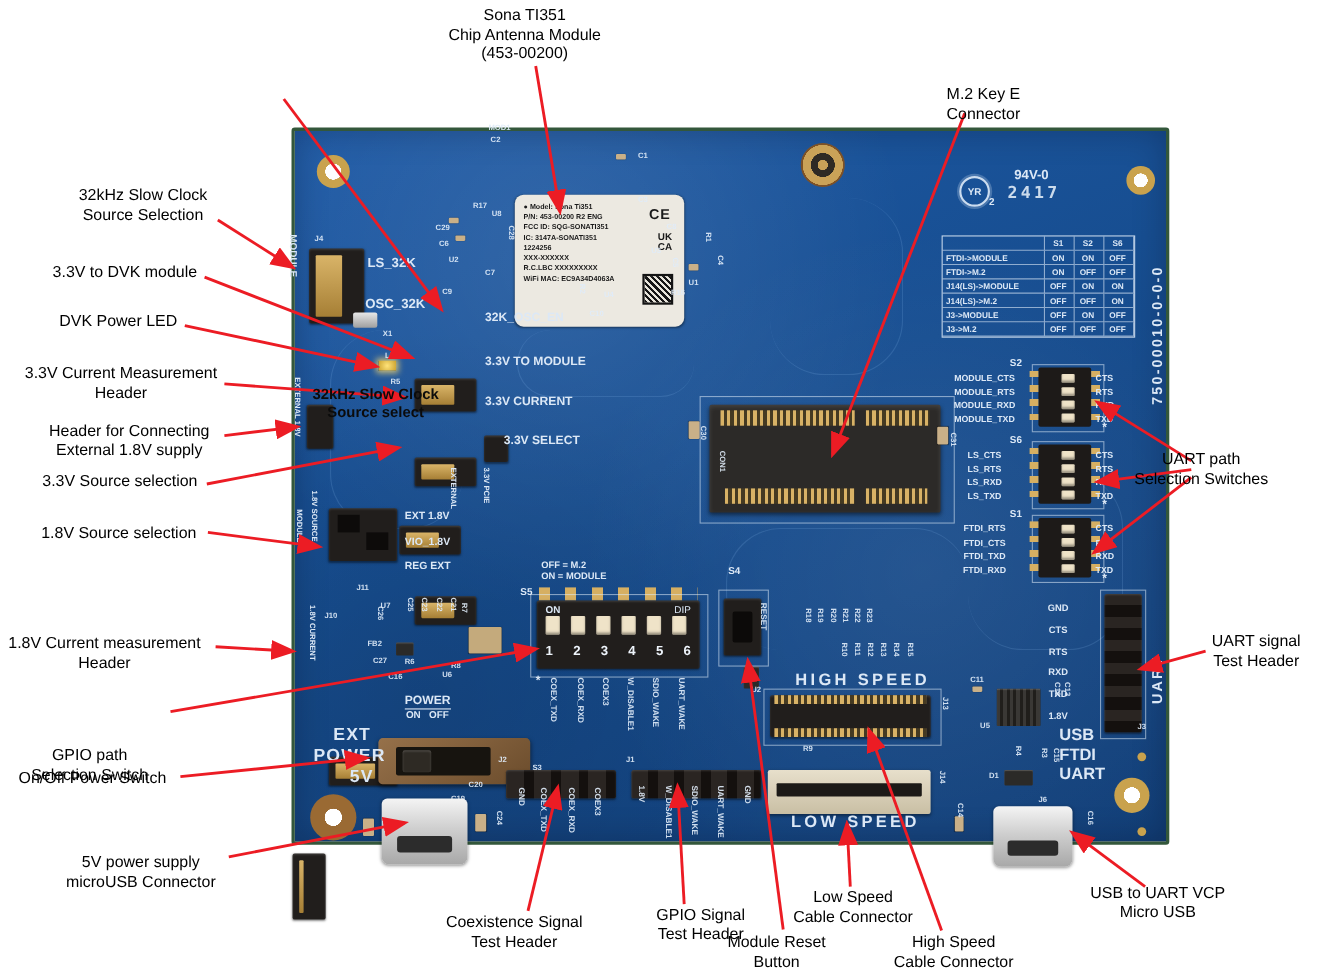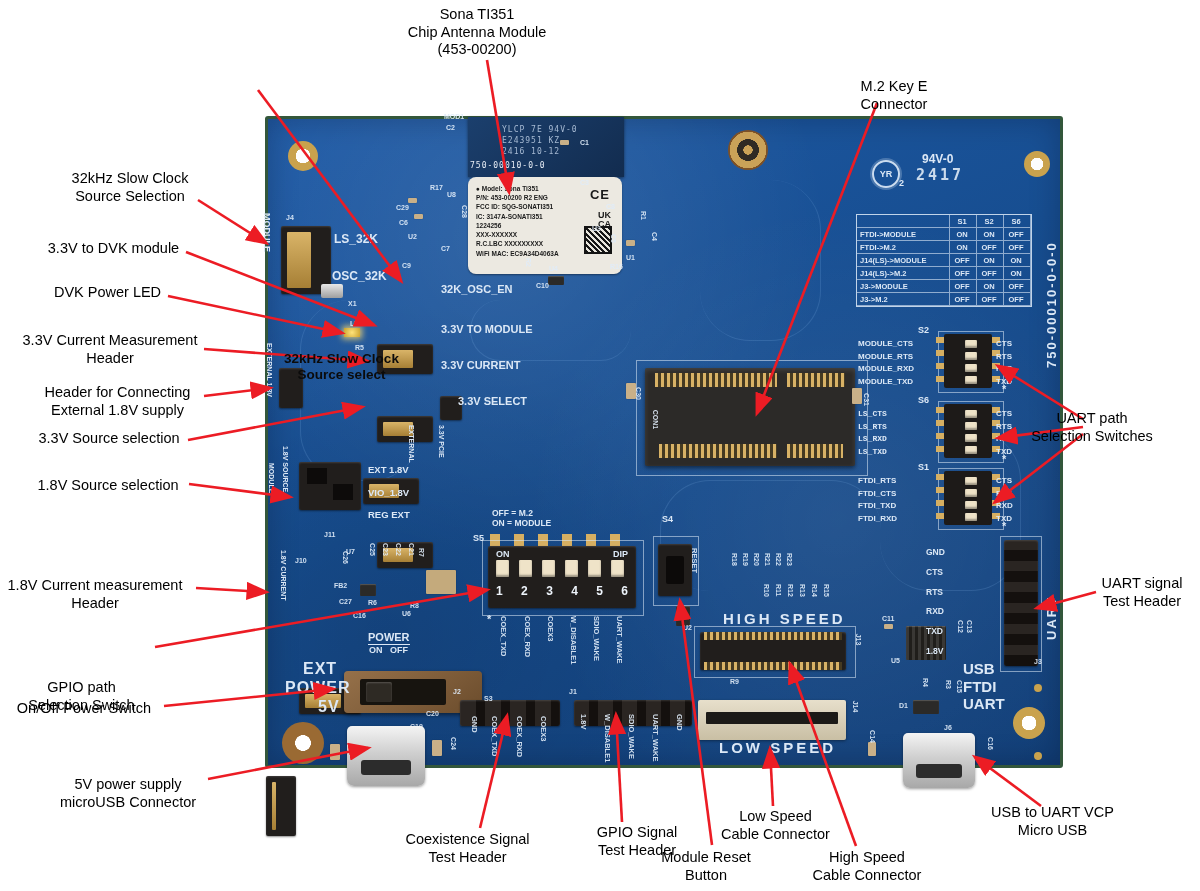--- a/index.html
+++ b/index.html
@@ -42,34 +42,34 @@
       background:#2c2c2c;border-radius:3px;}
   .dipbody{position:absolute;width:48px;height:54px;background:#1d1a18;border-radius:2px;z-index:5;}
   .dipbody::before,.dipbody::after{content:"";position:absolute;top:3px;bottom:3px;width:8px;
       background:repeating-linear-gradient(to bottom,#d6af62 0 6px,transparent 6px 13px);}
   .dipbody::before{left:-8px}.dipbody::after{right:-8px}
   .acts{position:absolute;left:21px;top:6px;display:flex;flex-direction:column;gap:4px;}
   .act{width:12px;height:8px;background:#efe3c8;border-radius:1px;box-shadow:inset 0 -2px 2px rgba(0,0,0,.35);}
   .obox{position:absolute;border:1px solid rgba(223,235,248,.55);z-index:5;}
   .dipcol{position:absolute;display:flex;flex-direction:column;line-height:12.6px;
       font-weight:bold;font-size:8px;color:#dce8f6;z-index:6;}
-  .dipcol.l{width:74px;align-items:flex-start;}
+  .dipcol.l{width:74px;align-items:center;}
   
   .tbl{position:absolute;left:856px;top:214px;display:grid;grid-template-columns:93px 27px 27px 27px;
       border:1px solid rgba(223,235,248,.85);font-weight:bold;font-size:7.5px;color:#dce8f6;z-index:6;}
   .tbl .c{border-right:1px solid rgba(223,235,248,.6);border-bottom:1px solid rgba(223,235,248,.6);
       padding:2px 2px 1px 3px;height:9px;line-height:9px;white-space:nowrap;overflow:hidden;}
   .tbl .mid{text-align:center;padding-left:0;}
   .trow{display:contents;}
   
   .shield{position:absolute;left:468px;top:117px;width:156px;height:60px;z-index:4;
       background:linear-gradient(140deg,#1b3f6d,#122c4f);box-shadow:0 1px 3px rgba(0,0,0,.5);}
   .etch{position:absolute;font-family:"DejaVu Sans Mono",monospace;font-size:8px;letter-spacing:1px;
       color:rgba(190,208,230,.85);white-space:nowrap;}
-  .modlabel{position:absolute;left:468px;top:177px;width:154px;height:97px;background:#ece9e1;
+  .modlabel{position:absolute;left:468px;top:177px;width:154px;height:120px;background:#ece9e1;
       border-radius:8px;z-index:5;box-shadow:0 1px 2px rgba(0,0,0,.4);color:#1a1a1a;}
   .modlabel .lines{position:absolute;left:8px;top:7px;font-size:6.5px;line-height:1.42;font-weight:bold;}
   .qr{position:absolute;right:10px;bottom:20px;width:24px;height:24px;border:2px solid #141414;
       background:repeating-linear-gradient(45deg,#161616 0 2px,#e8e5dc 2px 4px);}
   .m2body{position:absolute;left:645px;top:368px;width:210px;height:98px;background:#2c2a28;z-index:4;
       border-radius:2px;box-shadow:inset 0 2px 5px rgba(255,255,255,.12),0 2px 4px rgba(0,0,0,.5);}
   .pins{position:absolute;height:14px;background:repeating-linear-gradient(to right,#d8b266 0 3px,#453a22 3px 6px);}
   .yr{position:absolute;left:872px;top:160px;width:24px;height:24px;border:2px solid rgba(223,235,248,.9);
       border-radius:50%;color:#dce8f6;font-weight:bold;font-size:9px;text-align:center;line-height:24px;
       box-shadow:0 0 0 2px rgba(223,235,248,.25);z-index:6;}
@@ -88,26 +88,20 @@
   <div class="trace" style="left:700px;top:180px;width:120px;height:160px;border-width:0 1px 1px 0;"></div>
 
   <div class="hole" style="left:288px;top:141px;width:30px;height:30px;background:radial-gradient(circle,#fdfdfd 0 34%,#c9a24d 35% 100%);"></div>
   <div class="hole" style="left:728px;top:130px;width:40px;height:40px;background:radial-gradient(circle,#caa258 0 16%,#2f2a24 17% 38%,#caa258 39% 64%,#7d5126 65% 100%);"></div>
   <div class="hole" style="left:1024px;top:151px;width:26px;height:26px;background:radial-gradient(circle,#fdfdfd 0 34%,#c9a24d 35% 100%);"></div>
   <div class="hole" style="left:282px;top:722px;width:42px;height:42px;background:radial-gradient(circle,#ffffff 0 26%,#9a6a33 27% 100%);"></div>
   <div class="hole" style="left:1013px;top:707px;width:32px;height:32px;background:radial-gradient(circle,#ffffff 0 32%,#c9a24d 33% 100%);"></div>
   <div class="hole" style="left:1034px;top:684px;width:8px;height:8px;background:#c9a24d;"></div>
   <div class="hole" style="left:1034px;top:752px;width:8px;height:8px;background:#c9a24d;"></div>
 
-  <div class="shield">
-    <div class="etch" style="left:34px;top:8px;">YLCP 7E 94V-0</div>
-    <div class="etch" style="left:34px;top:19px;">E243951 KZ</div>
-    <div class="etch" style="left:34px;top:30px;">2416 10-12</div>
-    <div class="etch" style="left:2px;top:44px;color:#e8eef6;">750-00010-0-0</div>
-  </div>
   <div class="modlabel">
     <div class="lines">
         <div>● Model: Sona Ti351</div>
         <div>P/N: 453-00200 R2 ENG</div>
         <div>FCC ID: SQG-SONATI351</div>
         <div>IC: 3147A-SONATI351</div>
         <div>1224256</div>
         <div>XXX-XXXXXX</div>
         <div>R.C.LBC XXXXXXXXX</div>
         <div>WiFi MAC: EC9A34D4063A</div>
@@ -191,21 +185,21 @@
   <div class="dipcol" style="left:996px;top:338px;">
       <div>CTS</div>
       <div>RTS</div>
       <div>RXD</div>
       <div>TXD</div>
     </div>
   <div class="silk s11" style="left:1002px;top:383px;">*</div>
 
   <div class="silk s9" style="left:918px;top:395px;">S6</div>
   <div class="obox" style="left:938px;top:401px;width:64px;height:60px;"></div>
-  <div class="dipcol l" style="left:858px;top:408px;font-family:Liberation Mono, monospace;">
+  <div class="dipcol l" style="left:858px;top:408px;">
       <div>LS_CTS</div>
       <div>LS_RTS</div>
       <div>LS_RXD</div>
       <div>LS_TXD</div>
     </div>
   <div class="dipbody" style="left:944px;top:404px;">
     <div class="acts">
         <div class="act"></div>
         <div class="act"></div>
         <div class="act"></div>
@@ -259,21 +253,21 @@
 
   <div class="silk s15" style="left:963px;top:660px;line-height:17.5px;white-space:pre-line;"><div>USB</div><div>FTDI</div><div>UART</div></div>
 
   <div class="silk" style="left:492px;top:508px;font-size:8.5px;">OFF = M.2</div>
   <div class="silk" style="left:492px;top:518px;font-size:8.5px;">ON = MODULE</div>
   <div class="silk s9" style="left:473px;top:533px;">S5</div>
   <div class="obox" style="left:482px;top:540px;width:160px;height:74px;"></div>
   <div class="part" style="left:490px;top:534px;width:144px;height:12px;background:repeating-linear-gradient(to right,#d6af62 0 10px,transparent 10px 24px);"></div>
   <div class="part blk" style="left:488px;top:546px;width:148px;height:62px;">
     <div style="position:absolute;left:8px;top:3px;color:#dce8f6;font-weight:bold;font-size:9px;">ON</div>
-    <div style="position:absolute;right:8px;top:3px;color:#dce8f6;font-weight:bold;font-size:9px;">DIP</div>
+    <div style="position:absolute;right:8px;top:3px;color:#dce8f6;font-weight:normal;font-size:9px;">DIP</div>
     <div style="position:absolute;left:8px;top:14px;display:flex;gap:10px;">
       <div class="act" style="width:13px;height:17px;"></div>
         <div class="act" style="width:13px;height:17px;"></div>
       <div class="act" style="width:13px;height:17px;"></div>
         <div class="act" style="width:13px;height:17px;"></div>
       <div class="act" style="width:13px;height:17px;"></div>
         <div class="act" style="width:13px;height:17px;"></div>
     </div>
     <div style="position:absolute;left:8px;top:38px;width:132px;display:flex;justify-content:space-between;color:#eef4fb;font-weight:bold;font-size:12px;">
         <div>1</div>

